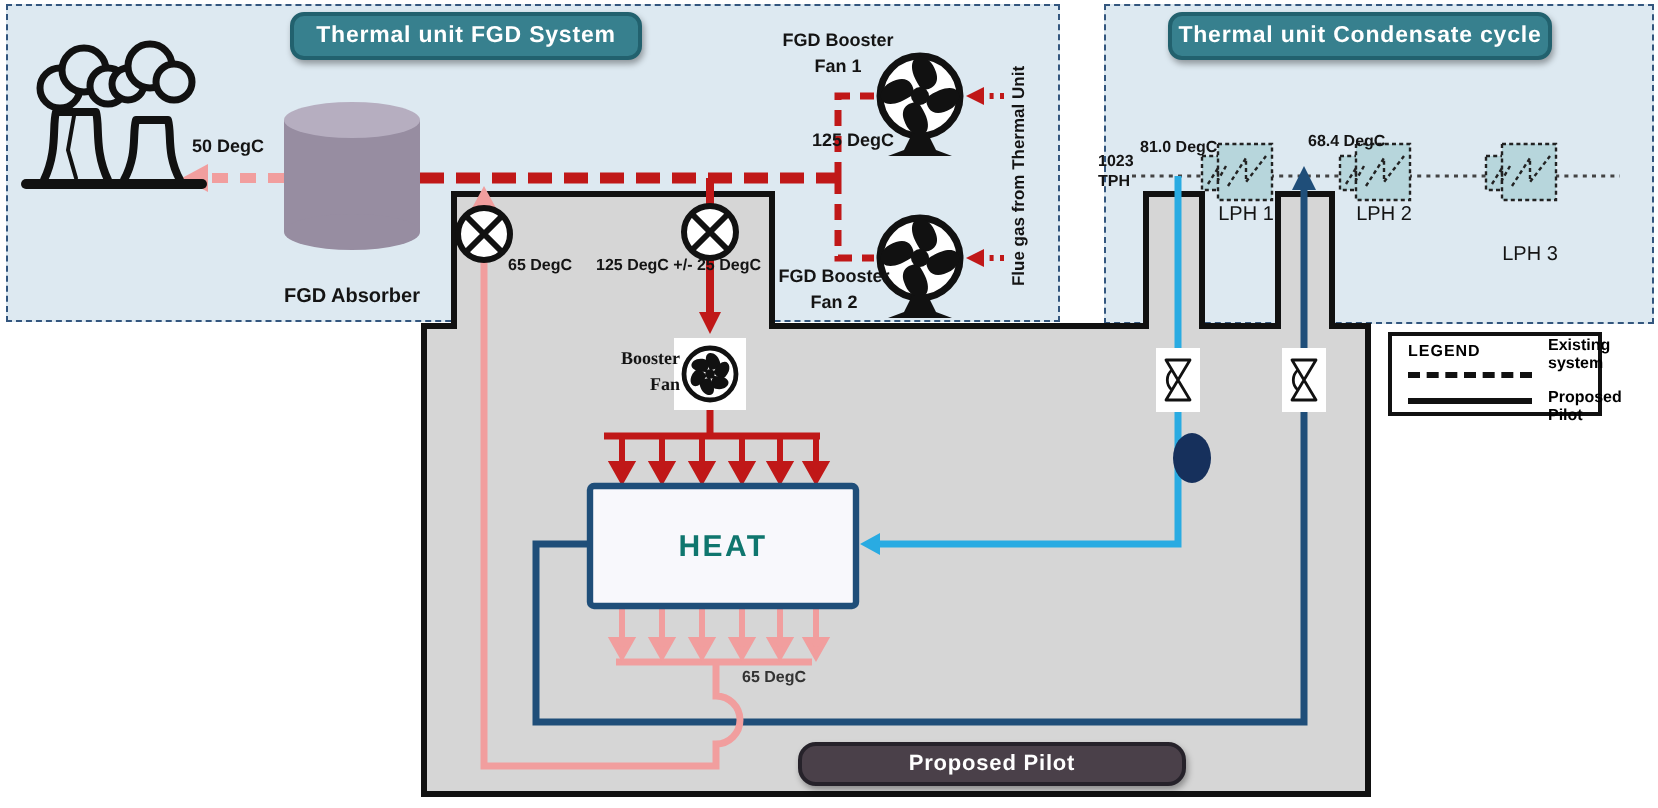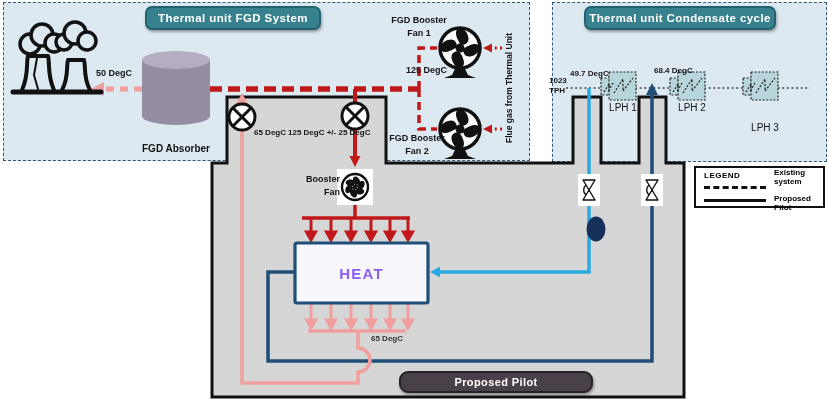--- a/index.html
+++ b/index.html
@@ -8,25 +8,25 @@
   .bluebox{position:absolute;background:var(--box-bg);border:1.6px dashed var(--box-border);box-sizing:border-box;z-index:1;}
   #svg-layer{position:absolute;left:0;top:0;z-index:2;}
   .lbl{position:absolute;z-index:3;color:#141414;font-weight:700;white-space:nowrap;}
   .f8{font-size:8px;} .f9{font-size:9px;} .f10{font-size:10px;}
   .pill{position:absolute;z-index:3;display:flex;align-items:center;justify-content:center;
         color:#fff;font-weight:700;letter-spacing:.4px;border-radius:7px;
         box-shadow:1px 2px 3px rgba(0,0,0,.35);box-sizing:border-box;}
   .pill.teal{background:var(--teal);border:2px solid #22616e;font-size:11.5px;}
   .pill.dark{background:var(--dark-pill);border:2px solid #26222a;font-size:11px;border-radius:9px;}
   .ctr{text-align:center;}
-  .rgt{text-align:right;}
+  .rgt{text-align:right;font-family:Liberation Serif, serif;}
   .rot{position:absolute;z-index:3;transform:translate(-50%,-50%) rotate(-90deg);
        font-size:8.5px;font-weight:700;white-space:nowrap;color:#141414;}
   #he-text{position:absolute;z-index:3;display:flex;flex-direction:column;align-items:center;justify-content:center;
-       font-weight:700;font-size:15px;letter-spacing:1.2px;color:#8b5cf6;line-height:21px;}
+       font-weight:700;font-size:15px;letter-spacing:1.2px;color:#0f766e;line-height:21px;}
   #legend{position:absolute;z-index:3;background:#fff;border:2px solid #111;box-sizing:border-box;}
   #legend .ltitle{position:absolute;left:8px;top:3px;font-size:8px;font-weight:700;letter-spacing:.5px;}
   .lsample{position:absolute;left:8px;width:62px;height:0;}
   .dashedsample{border-top:3px dashed #111;}
   .solidsample{border-top:3px solid #111;}
   .llabel{position:absolute;left:78px;font-size:8px;font-weight:700;}
   .lh13{line-height:13px;}
 </style>
 </head>
 <body>
@@ -183,38 +183,38 @@
     <div>Fan 1</div>
   </div>
   <div class="lbl f9 ctr lh13" style="left:372px;top:132px;width:90px;">
     <div>FGD Booster</div>
     <div>Fan 2</div>
   </div>
   <div class="rot" style="left:509px;top:88px;">Flue gas from Thermal Unit</div>
 
   <div class="lbl f8" style="left:549px;top:76px;">1023</div>
   <div class="lbl f8" style="left:549px;top:86px;">TPH</div>
-  <div class="lbl f8" style="left:570px;top:69px;">49.7 DegC</div>
+  <div class="lbl f8" style="left:570px;top:69px;">81.0 DegC</div>
   <div class="lbl f8" style="left:654px;top:66px;">68.4 DegC</div>
   <div class="lbl f10 ctr" style="left:593px;top:102px;width:60px;font-weight:400;">LPH 1</div>
   <div class="lbl f10 ctr" style="left:662px;top:102px;width:60px;font-weight:500;">LPH 2</div>
   <div class="lbl f10 ctr" style="left:735px;top:102px;width:60px;font-weight:500;margin-top:20px;">LPH 3</div>
 
   <div class="lbl f8" style="left:254px;top:128px;">65 DegC</div>
-  <div class="lbl f8" style="left:288px;top:128px;">125 DegC +/- 25 DegC</div>
+  <div class="lbl f8" style="left:298px;top:128px;">125 DegC +/- 25 DegC</div>
   <div class="lbl f9 rgt lh13" style="left:294px;top:173px;width:46px;">
     <div>Booster</div>
     <div>Fan</div>
   </div>
   <div id="he-text" style="left:297px;top:245px;width:129px;height:56px;">
     <div>HEAT</div>
   </div>
   <div class="lbl f8" style="left:371px;top:334px;font-weight:600;color:#333;">65 DegC</div>
 
-  <div id="legend" style="left:694px;top:166px;width:131px;height:42px;">
+  <div id="legend" style="left:694px;top:166px;width:107px;height:42px;">
     <div class="ltitle">LEGEND</div>
     <div class="lsample dashedsample" style="top:18px;"></div>
     <div class="llabel" style="top:0;">Existing system</div>
     <div class="lsample solidsample" style="top:31px;"></div>
     <div class="llabel" style="top:26px;">Proposed Pilot</div>
   </div>
 
 </div>
 
 </body></html>

